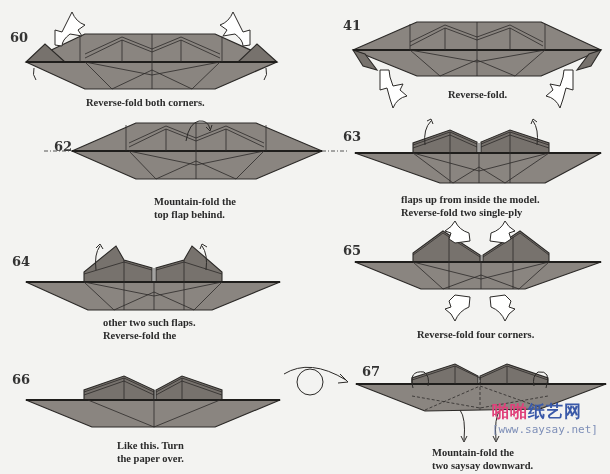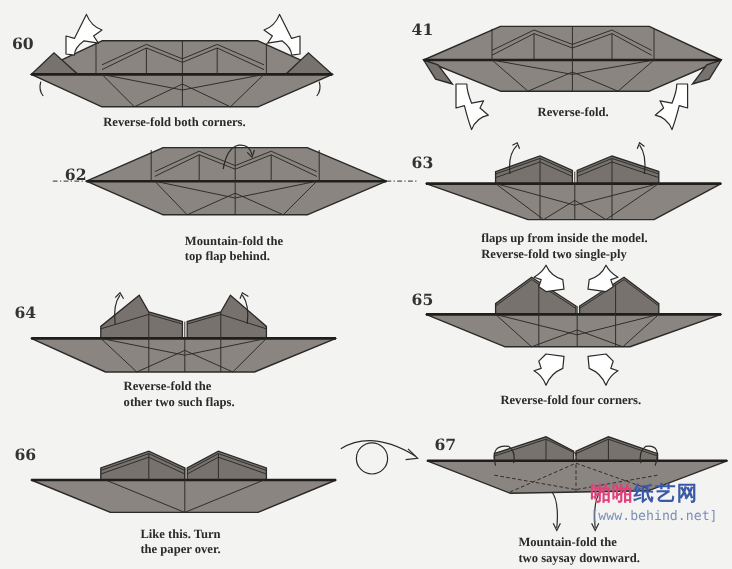--- a/index.html
+++ b/index.html
@@ -151,22 +151,22 @@
     <line class="crease" x1="154" y1="38" x2="154" y2="80"></line>
     <line class="crease" x1="184" y1="30" x2="184" y2="80"></line>
     <polyline class="crease" points="84,52 114,80 154,62 194,80 222,52"></polyline>
     <polyline class="crease" points="84,52 154,66 222,52"></polyline>
     <path class="thin-arrow" d="M96,40 Q94,24 100,16"></path>
     <polyline class="thin-arrow" points="96,18 100,14 103,19"></polyline>
     <path class="thin-arrow" d="M206,40 Q208,24 202,16"></path>
     <polyline class="thin-arrow" points="200,19 202,14 207,17"></polyline>
   </svg>
   <div class="caption" style="left:103px;top:86px;">
+    <div>other two such flaps.</div>
     <div>Reverse-fold the</div>
-    <div>other two such flaps.</div>
   </div>
 </div>
 
 <div class="step" style="left:305px;top:215px;width:305px;height:135px;text-decoration:underline;">
   <div class="step-num" style="left:38px;top:28px;">65</div>
   <svg class="fig" width="305" height="135">
     <polygon class="paper" points="50,47 296,47 220,74 116,74"></polygon>
     <polygon class="paper-dark" points="108,47 108,38 138,16 175,40 175,47"></polygon>
     <polygon class="paper-dark" points="178,47 178,40 215,16 244,38 244,47"></polygon>
     <polyline class="crease" points="108,40 138,18 175,42"></polyline>
@@ -238,14 +238,14 @@
   <div class="caption" style="left:152px;top:96px;">
     <div>Mountain-fold the</div>
     <div>two saysay downward.</div>
   </div>
 </div>
 
 <div class="watermark">
   <div class="wm-cn">
     <span class="wm-pink">啪啪</span><span class="wm-blue">纸艺网</span>
   </div>
-  <div class="wm-url">[www.behind.net]</div>
+  <div class="wm-url">[www.saysay.net]</div>
 </div>
 
 </body></html>

